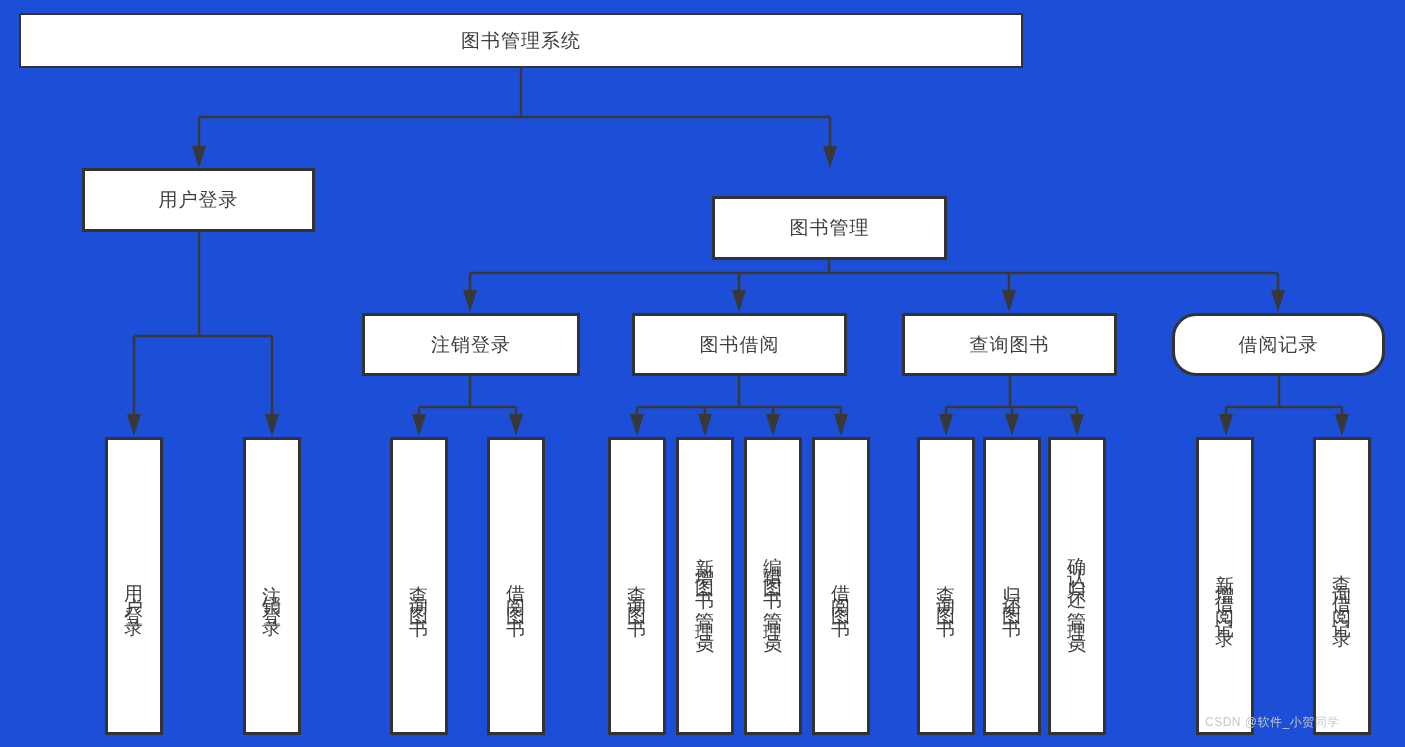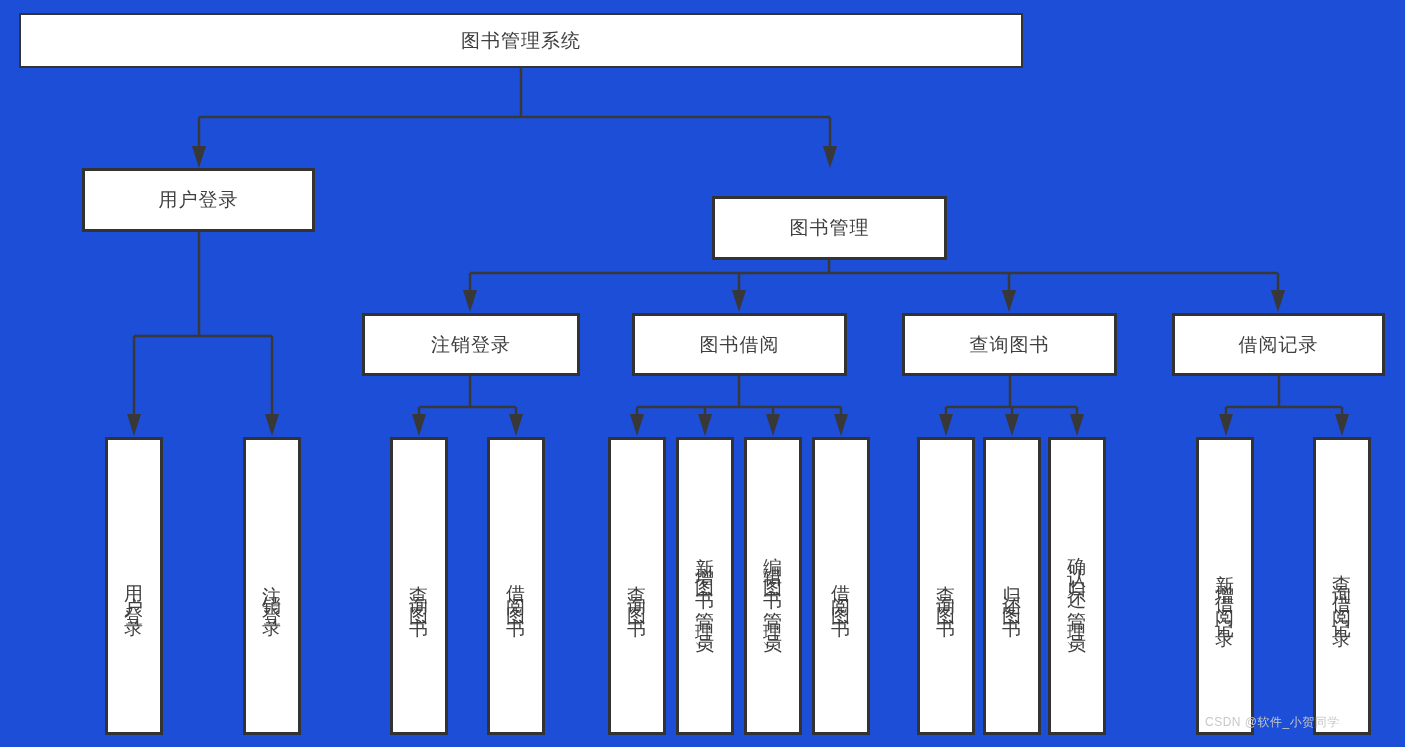--- a/index.html
+++ b/index.html
@@ -33,21 +33,21 @@
     white-space: nowrap;
   }
   .root-box { left: 19px; top: 13px; width: 1004px; height: 55px; border-width: 2px; }
   .branch { top: 168px; height: 64px; }
   .b-user  { left: 82px;  width: 233px; }
   .b-mgmt  { left: 712px; width: 235px; margin-top: 28px; }
   .level3 { top: 313px; height: 63px; }
   .l3-nb { left: 362px;  width: 218px; }
   .l3-bb { left: 632px;  width: 215px; text-align: center; }
   .l3-cb { left: 902px;  width: 215px; }
-  .l3-br { left: 1172px; width: 213px; }
+  .l3-br { left: 1172px; width: 213px; border-radius: 24px; }
   .leaf { top: 437px; width: 58px; height: 298px; }
   .vtext {
     writing-mode: vertical-rl;
     text-orientation: mixed;
     font-size: 19px;
     line-height: 1;
     letter-spacing: 11px;
     white-space: nowrap;
     margin-bottom: -11px;
   }

